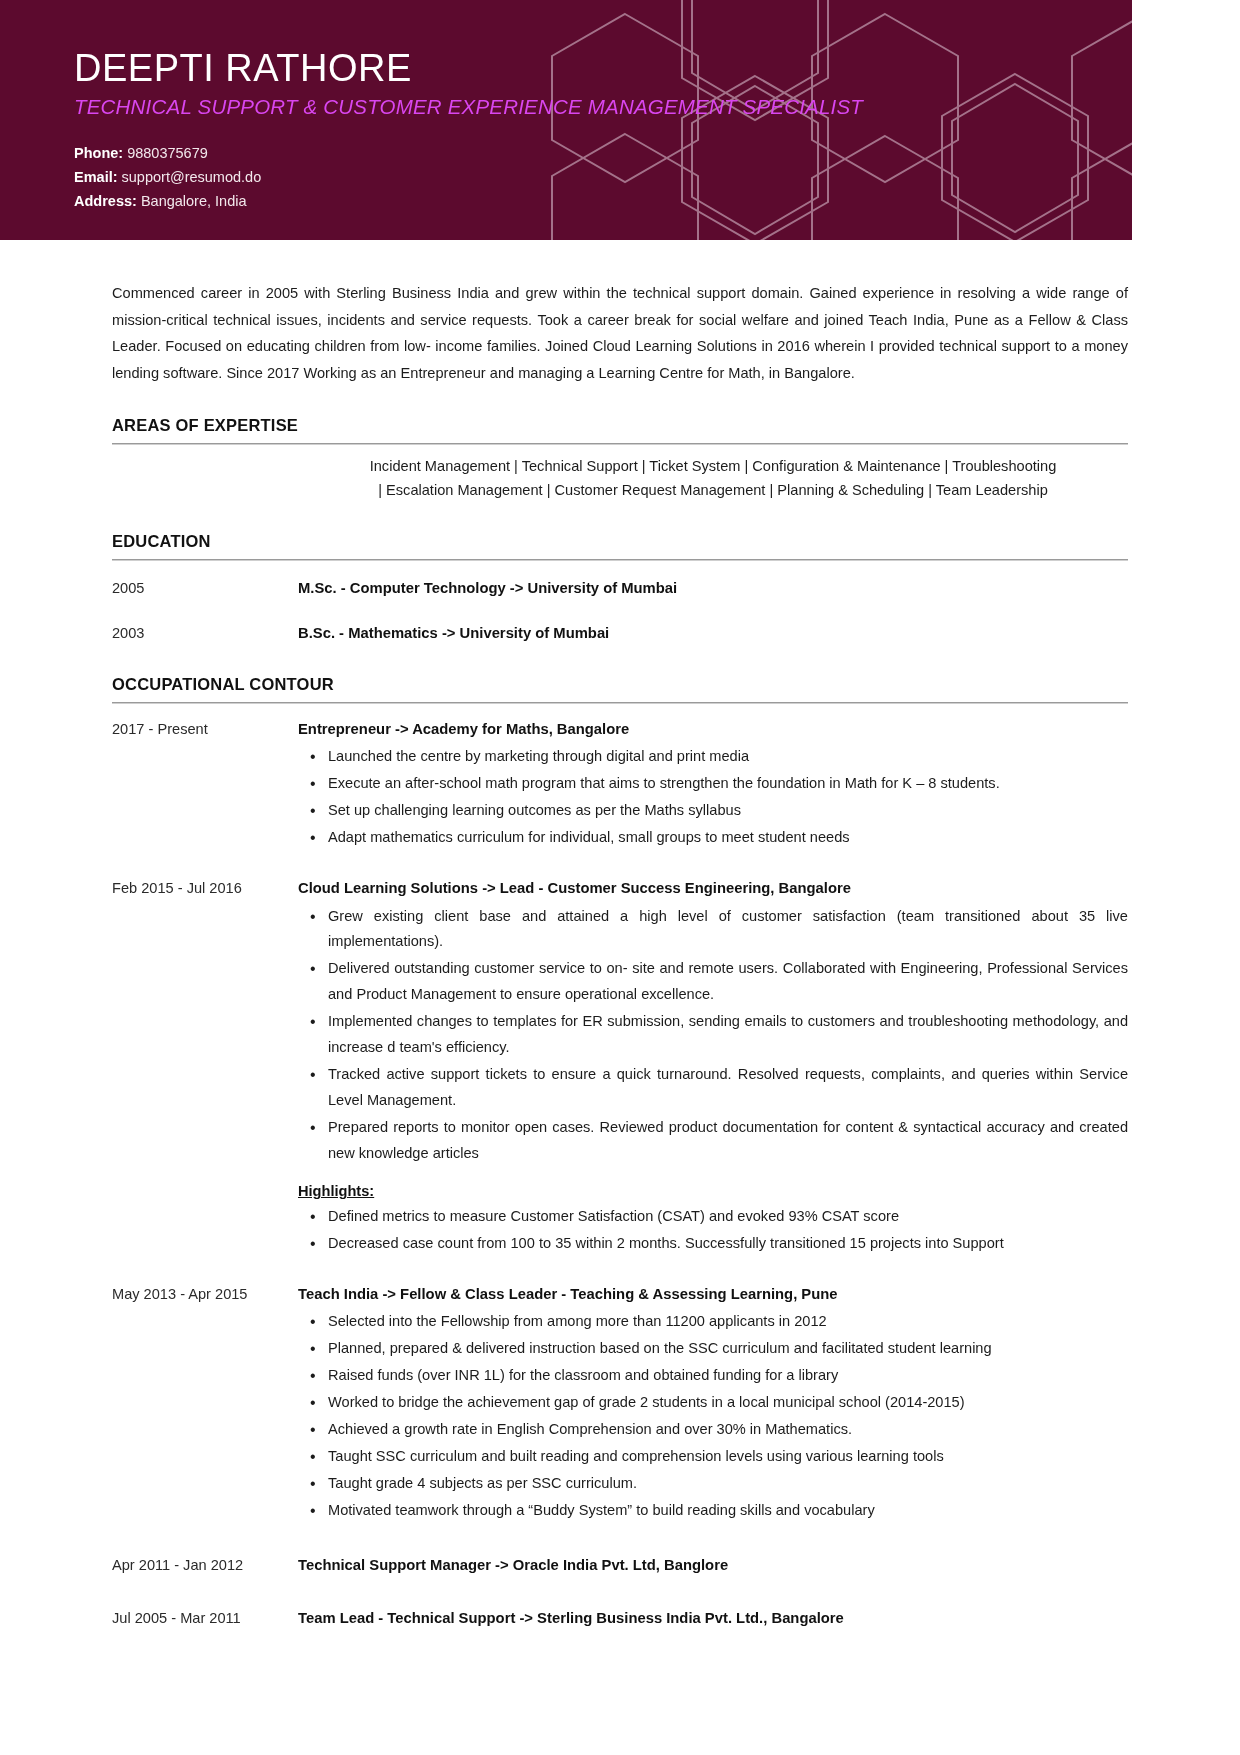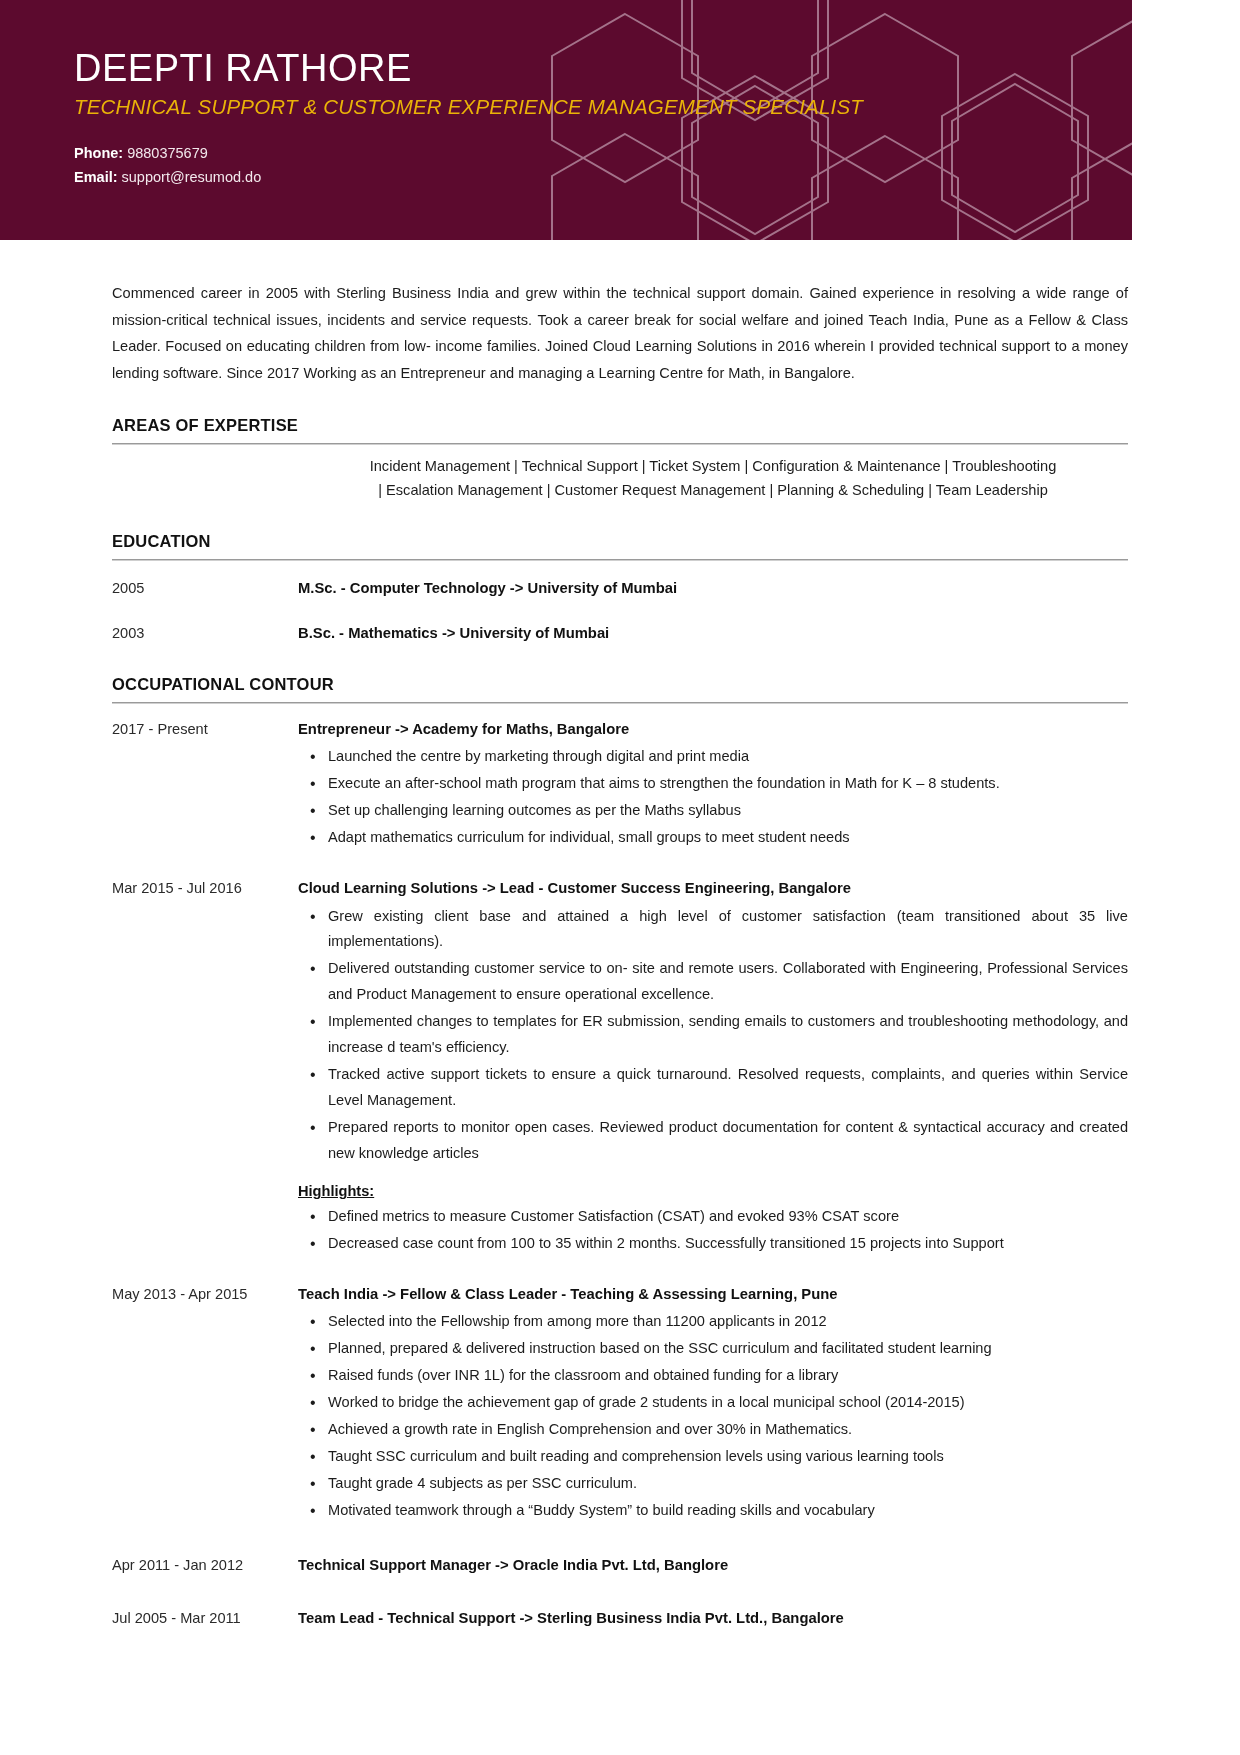--- a/index.html
+++ b/index.html
@@ -42,21 +42,21 @@
     font-weight: 400;
     letter-spacing: 0.5px;
     color: #ffffff;
     margin: 0;
     line-height: 1.08;
   }
   .tagline {
     font-size: 20.5px;
     font-style: italic;
     font-weight: 400;
-    color: #eab308;
+    color: #d946ef;
     margin: 6px 4px 0 0;
     letter-spacing: 0.2px;
     line-height: 1.15;
     white-space: nowrap;
   }
   .contact {
     margin-top: 22px;
     font-size: 14.5px;
     color: #f2e8ec;
     line-height: 1.68;
@@ -196,20 +196,24 @@
     <div class="tagline">TECHNICAL SUPPORT &amp; CUSTOMER EXPERIENCE MANAGEMENT SPECIALIST</div>
     <div class="contact">
       <div>
         <span class="lbl">Phone:</span>
         <span>9880375679</span>
       </div>
       <div>
         <span class="lbl">Email:</span>
         <span>support@resumod.do</span>
       </div>
+      <div>
+        <span class="lbl">Address:</span>
+        <span>Bangalore, India</span>
+      </div>
     </div>
   </div>
 </div>
 
 <div class="page">
 
   <p class="summary">Commenced career in 2005 with Sterling Business India and grew within the technical support domain. Gained experience in resolving a wide range of mission-critical technical issues, incidents and service requests. Took a  career break for social welfare and joined Teach India, Pune as a Fellow &amp; Class Leader. Focused on educating children from low- income families.  Joined Cloud Learning Solutions in 2016 wherein I provided technical support to a money lending software. Since 2017 Working as an Entrepreneur and managing a Learning Centre for Math, in Bangalore.</p>
 
   <div>
     <div class="section-title">AREAS OF EXPERTISE</div>
@@ -250,21 +254,21 @@
         <ul class="bullets left">
           <li>Launched the centre by marketing through digital and print media</li>
           <li>Execute an after-school math program that aims to strengthen the foundation in Math for K – 8 students.</li>
           <li>Set up challenging learning outcomes as per the Maths syllabus</li>
           <li>Adapt mathematics curriculum for individual, small groups to meet student needs</li>
         </ul>
       </div>
     </div>
 
     <div class="row job-block">
-      <div class="col-date">Mar 2015 - Jul 2016</div>
+      <div class="col-date">Feb 2015 - Jul 2016</div>
       <div class="col-body">
         <div class="entry-title">Cloud Learning Solutions  -&gt; Lead - Customer Success Engineering, Bangalore</div>
         <ul class="bullets justify">
           <li>Grew existing client base and attained a high level of customer satisfaction (team transitioned about 35 live implementations).</li>
           <li>Delivered outstanding customer service to on- site and remote users. Collaborated with Engineering, Professional Services and Product Management to ensure operational excellence.</li>
           <li>Implemented changes to templates for ER submission, sending emails to customers and troubleshooting methodology, and increase d team's efficiency.</li>
           <li>Tracked active support tickets to ensure a quick turnaround. Resolved requests, complaints, and queries within Service Level Management.</li>
           <li>Prepared reports to monitor open cases. Reviewed product documentation for content &amp; syntactical accuracy and created new knowledge articles</li>
         </ul>
         <div class="highlights-label">Highlights:</div>

